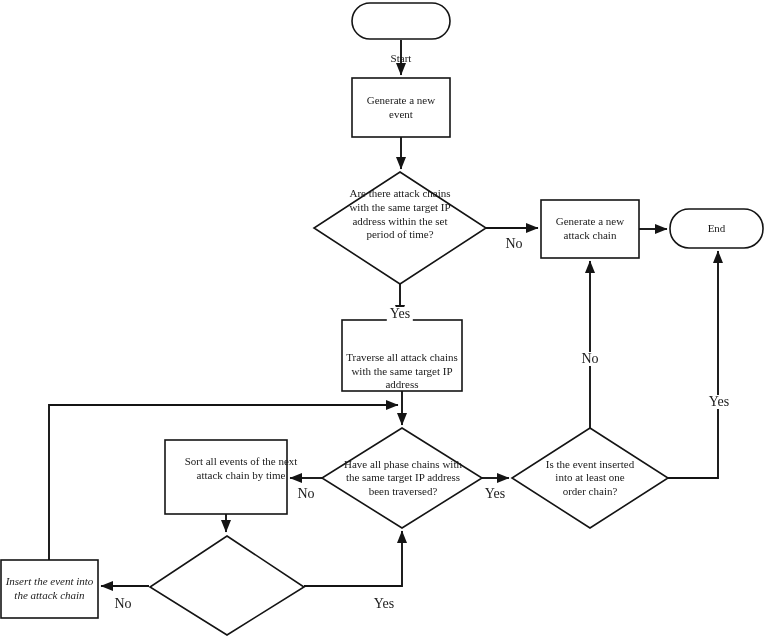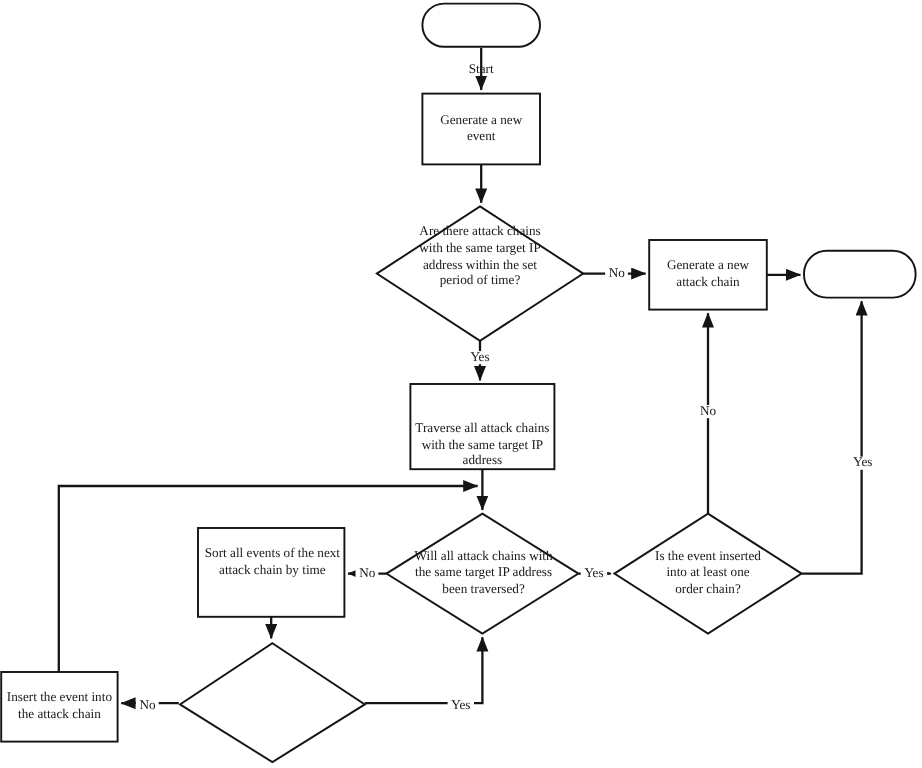--- a/index.html
+++ b/index.html
@@ -7,22 +7,22 @@
     position:relative; width:768px; height:640px; background:#ffffff;
     font-family:"Liberation Serif", serif; color:#1a1a1a; overflow:hidden;
   }
   .stage svg { position:absolute; left:0; top:0; }
   .node-label {
     position:absolute; display:flex; align-items:center; justify-content:center;
     text-align:center; font-size:11px; line-height:1.24; white-space:pre-line;
     pointer-events:none;
   }
   .edge-label {
-    position:absolute; transform:translate(-50%,-50%); font-size:11px;
-    line-height:1; background:#ffffff; padding:0 3px; pointer-events:none;
+    position:absolute; transform:translate(-50%,-50%); font-size:14px;
+    line-height:1; background:#ffffff; padding:0 3px; pointer-events:none;margin-top:16px;
   }
 </style>
 </head>
 <body>
 
 <div class="stage">
 
   <svg width="768" height="640" viewBox="0 0 768 640">
     <defs>
       <marker id="arrow" markerUnits="userSpaceOnUse" markerWidth="13" markerHeight="11" refX="12" refY="5" orient="auto">
@@ -64,29 +64,30 @@
 
   <div class="node-label" style="left:352px; top:3px;   width:98px;  height:36px;margin-top:38px;">Start</div>
   <div class="node-label" style="left:352px; top:78px;  width:98px;  height:59px;">Generate a new
 event</div>
   <div class="node-label" style="left:320px; top:172px; width:160px; height:85px;">Are there attack chains
 with the same target IP
 address within the set
 period of time?</div>
   <div class="node-label" style="left:541px; top:200px; width:98px;  height:58px;">Generate a new
 attack chain</div>
+  <div class="node-label" style="left:670px; top:209px; width:93px;  height:39px;">End</div>
   <div class="node-label" style="left:342px; top:336px; width:120px; height:71px;">Traverse all attack chains
 with the same target IP
 address</div>
-  <div class="node-label" style="left:323px; top:448px; width:160px; height:60px;">Will all attack chains with
+  <div class="node-label" style="left:323px; top:448px; width:160px; height:60px;">Have all phase chains with
 the same target IP address
 been traversed?</div>
-  <div class="node-label" style="left:166px; top:440px; width:122px; height:58px;font-family:Liberation Serif, serif;">Sort all events of the next
+  <div class="node-label" style="left:180px; top:440px; width:122px; height:58px;font-family:Liberation Serif, serif;">Sort all events of the next
 attack chain by time</div>
-  <div class="node-label" style="left:1px;   top:560px; width:97px;  height:58px;">Insert the event into
+  <div class="node-label" style="left:1px;   top:560px; width:97px;  height:58px;font-style:italic;">Insert the event into
 the attack chain</div>
   <div class="node-label" style="left:510px; top:448px; width:160px; height:60px;">Is the event inserted
 into at least one
 order chain?</div>
 
   <span class="edge-label" style="left:514px; top:228px;">No</span>
   <span class="edge-label" style="left:400px; top:298px;">Yes</span>
   <span class="edge-label" style="left:306px; top:478px;">No</span>
   <span class="edge-label" style="left:495px; top:478px;">Yes</span>
   <span class="edge-label" style="left:123px; top:588px;">No</span>

